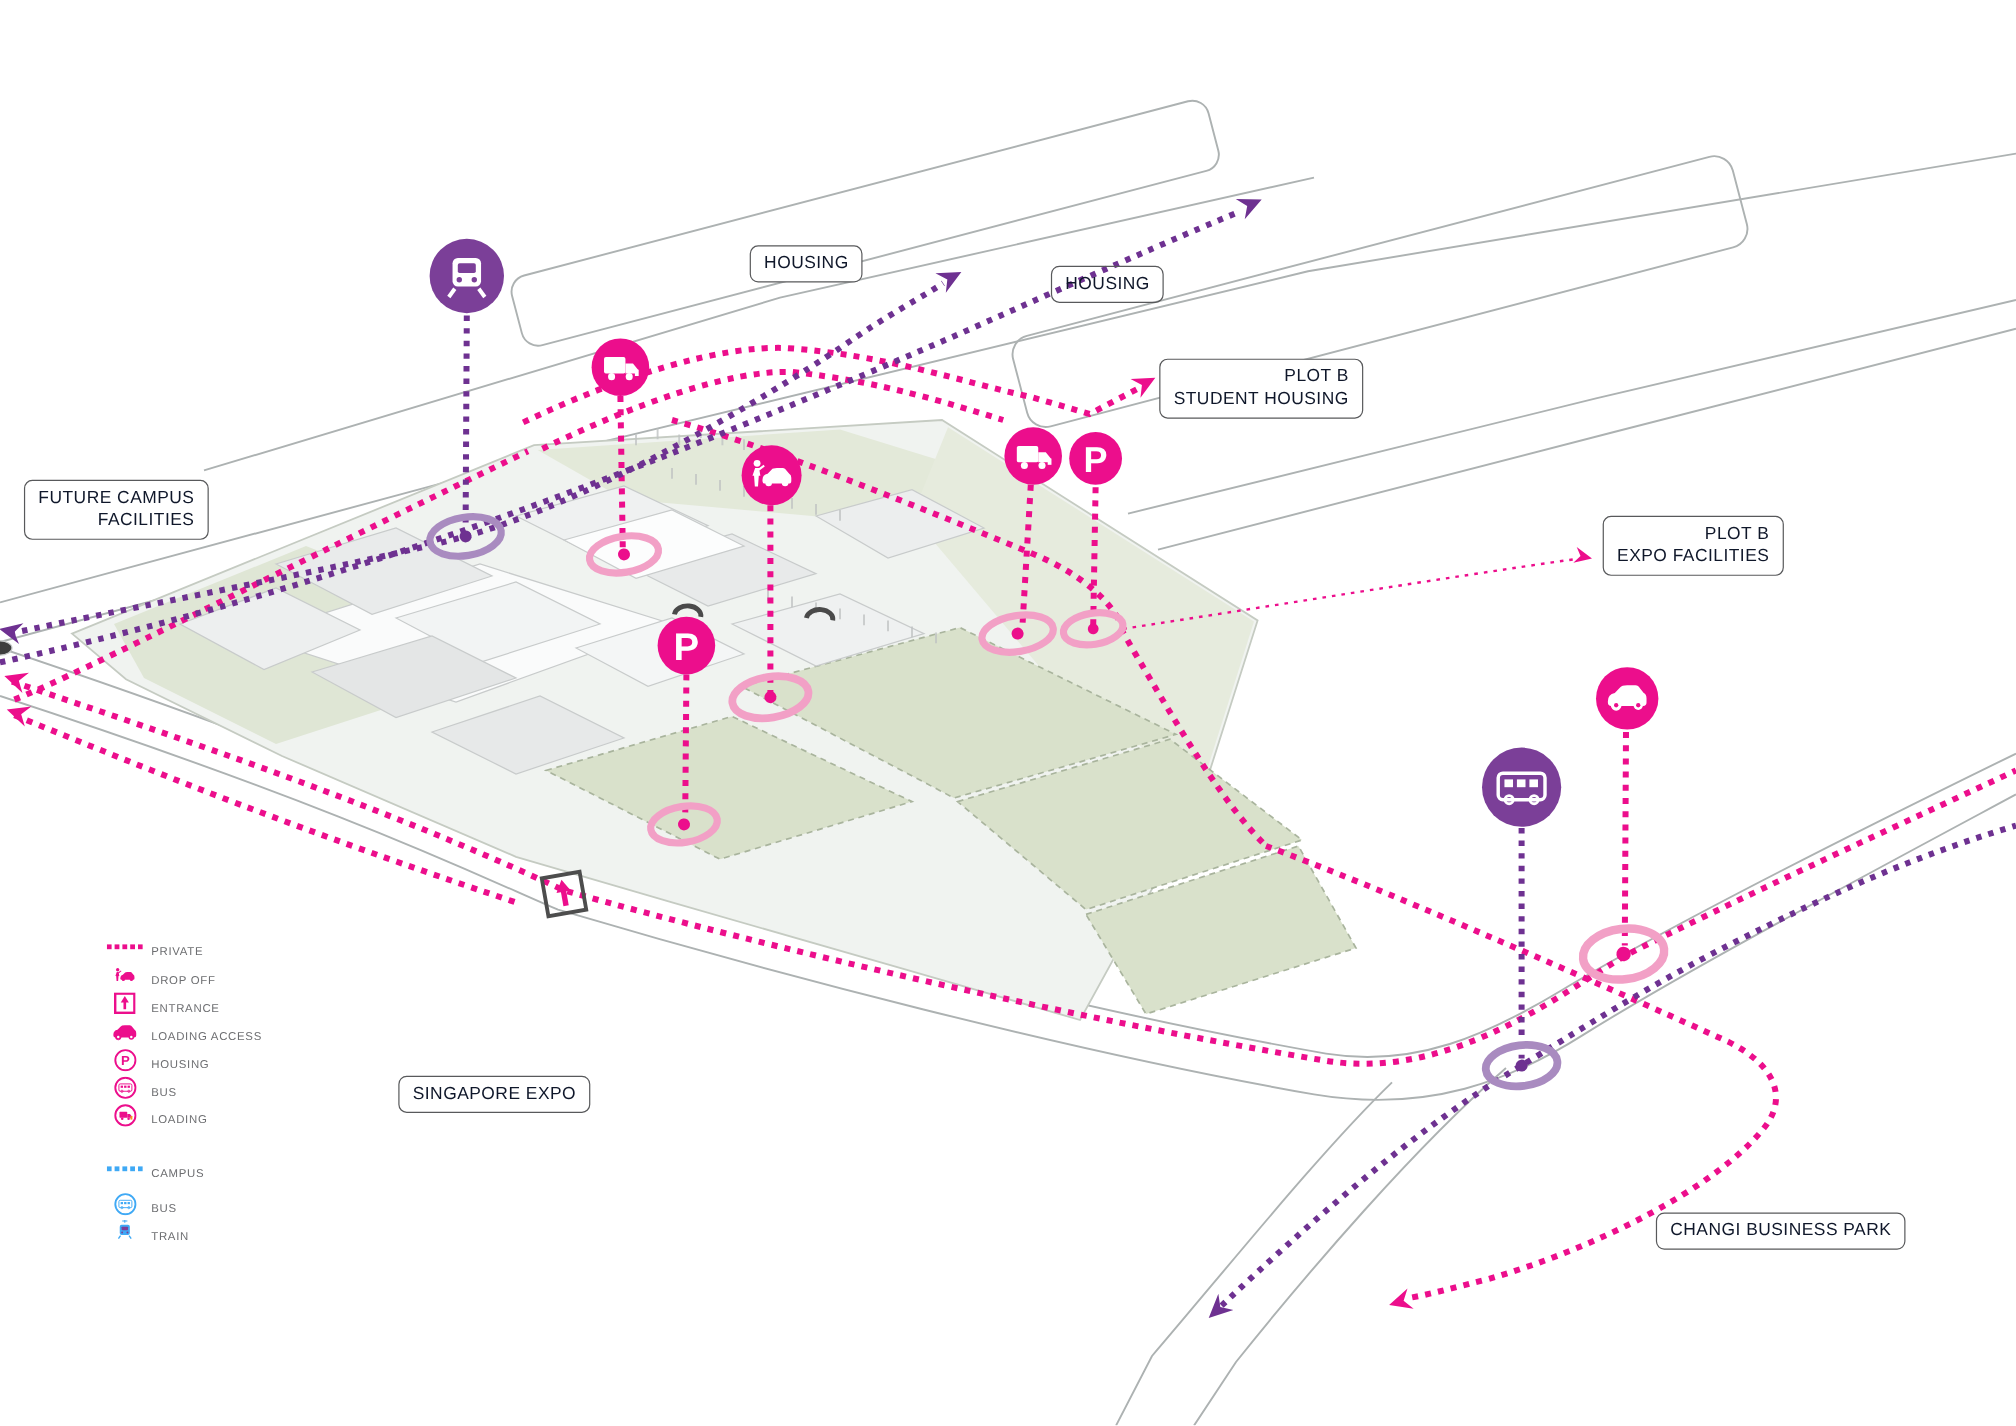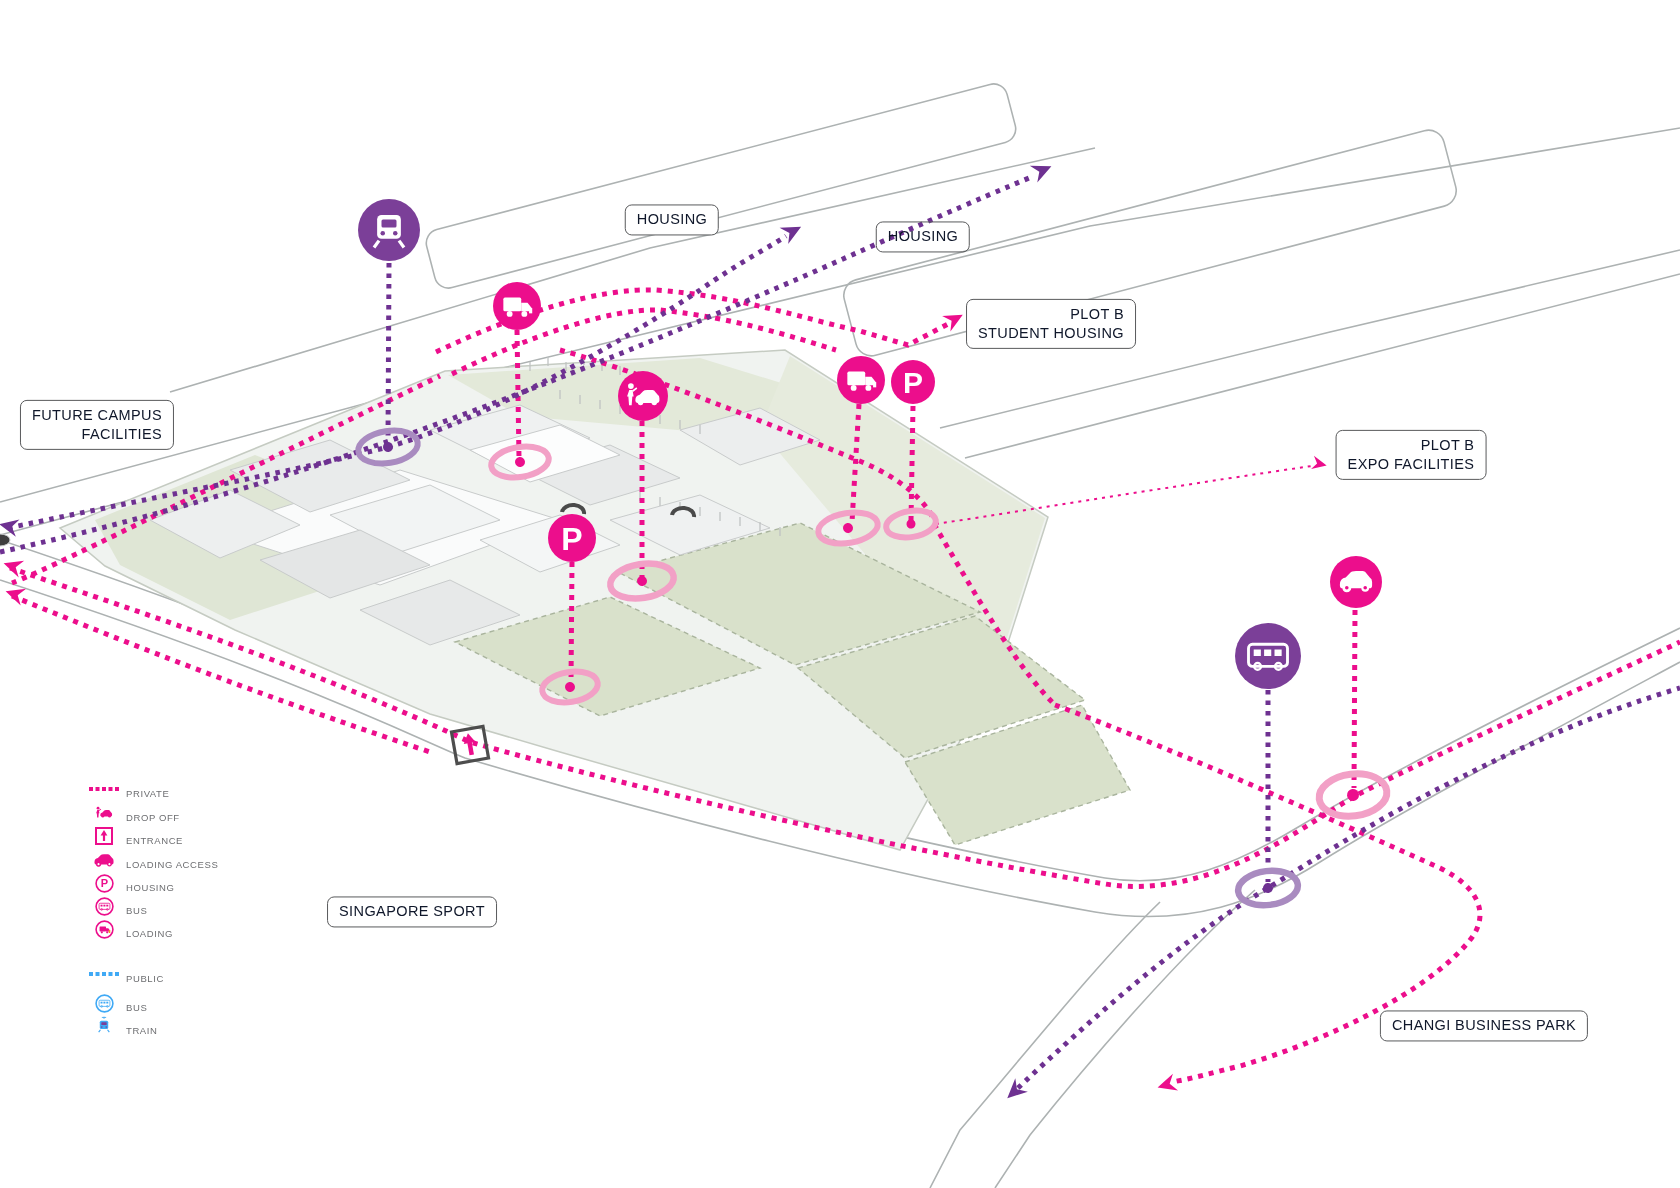--- a/index.html
+++ b/index.html
@@ -240,21 +240,21 @@
 </div>
 <div class="map-label" style="left:97px;top:425px">
   <div>FUTURE CAMPUS</div>
   <div>FACILITIES</div>
 </div>
 <div class="map-label" style="left:1411px;top:455px">
   <div>PLOT B</div>
   <div>EXPO FACILITIES</div>
 </div>
 <div class="map-label" style="left:412px;top:912px">
-  <span>SINGAPORE SPORT</span>
+  <span>SINGAPORE EXPO</span>
 </div>
 <div class="map-label" style="left:1484px;top:1026px">
   <span>CHANGI BUSINESS PARK</span>
 </div>
 
 <div id="legend">
 
   <div class="lg-row" style="top:3px">
     <span class="lg-ic">
       <svg width="30" height="8" viewBox="0 0 30 8">
@@ -337,21 +337,21 @@
       <svg width="30" height="8" viewBox="0 0 30 8">
             <g fill="#3FA9F5">
         <rect x="0" y="2" width="4" height="4"></rect>
               <rect x="6.5" y="2" width="4" height="4"></rect>
         <rect x="13" y="2" width="4" height="4"></rect>
               <rect x="19.5" y="2" width="4" height="4"></rect>
         <rect x="26" y="2" width="4" height="4"></rect>
             </g>
           </svg>
     </span>
-    <span class="lg-tx">PUBLIC</span>
+    <span class="lg-tx">CAMPUS</span>
   </div>
 
   <div class="lg-row" style="top:217px">
     <span class="lg-ic">
       <svg width="19" height="19" viewBox="-9.5 -9.5 19 19" color="#3FA9F5">
         <circle r="8.4" fill="none" stroke="#3FA9F5" stroke-width="1.6"></circle>
         <use href="#g-bus" transform="scale(0.36)"></use>
           </svg>
     </span>
     <span class="lg-tx">BUS</span>

